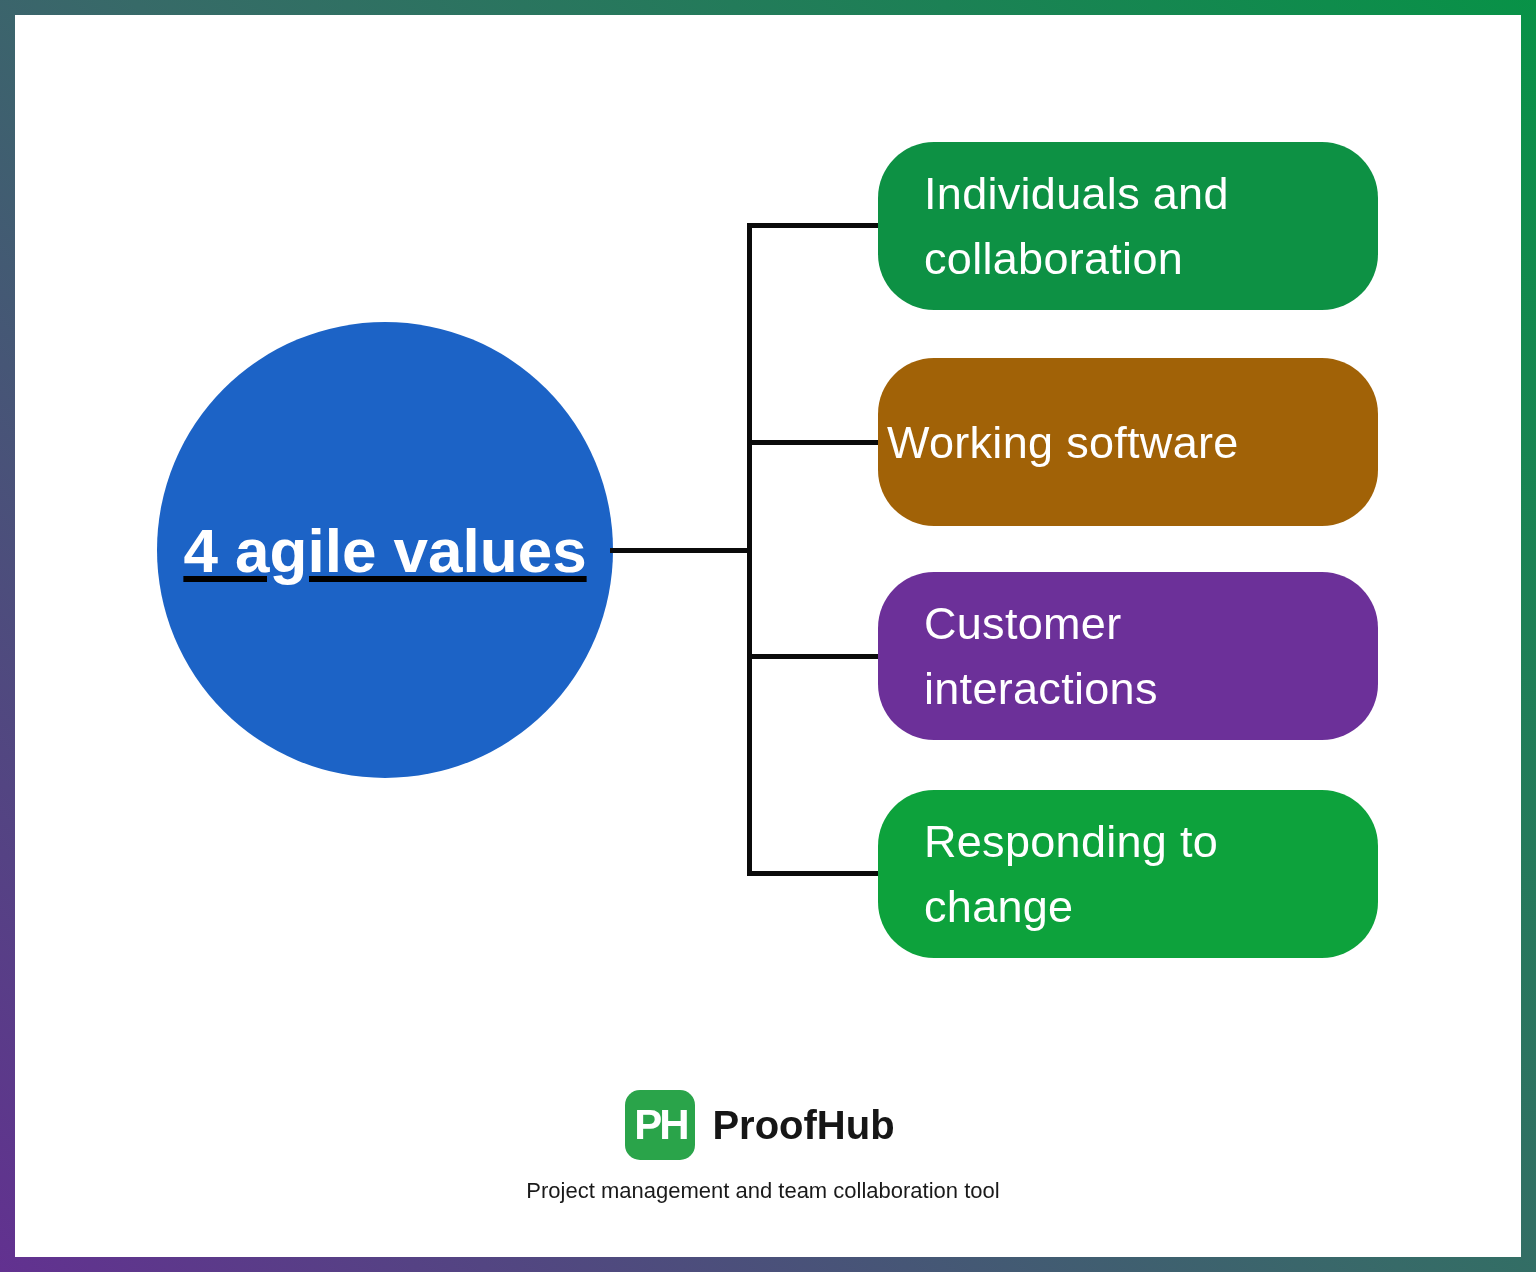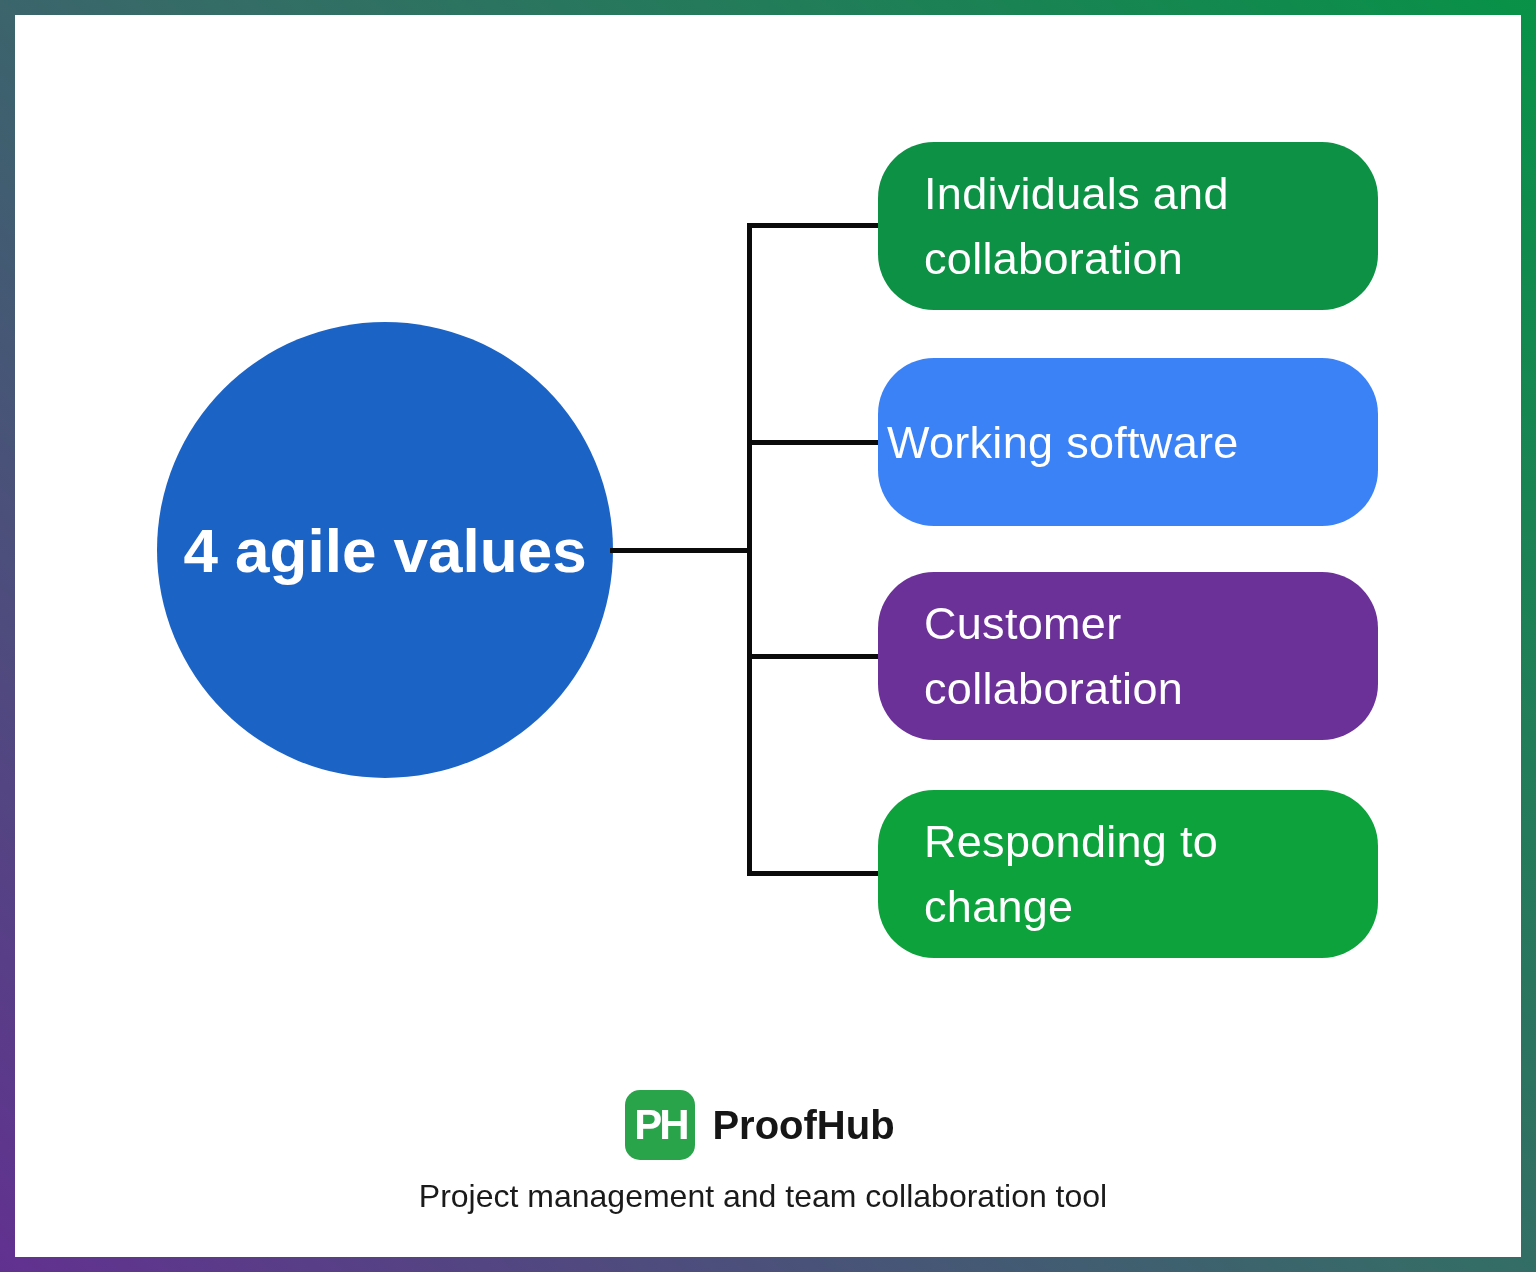--- a/index.html
+++ b/index.html
@@ -12,21 +12,21 @@
   }
   .canvas {
     position:absolute; inset:15px;
     background:#ffffff;
   }
   
   .circle {
     position:absolute; left:142px; top:307px;
     width:456px; height:456px;
     border-radius:50%;
-    display:flex; align-items:center; justify-content:center;
+    display:flex; align-items:center; justify-content:center;text-decoration:underline;
   }
   .circle-label {
     color:#ffffff;
     font-size:62px; font-weight:700;
     white-space:nowrap; letter-spacing:0;
   }
   
   .line { position:absolute; }
   .line.main   { left:595px; top:533px; width:142px; height:5px; }
   .line.trunk  { left:732px; top:208px; width:5px;  height:653px; }
@@ -70,21 +70,21 @@
   }
   .brand-name {
     color:#161616;
     font-size:40px; font-weight:700;
     letter-spacing:0;
   }
   .tagline {
     position:absolute; left:0; right:10px; top:1163px;
     text-align:center;
     color:#1a1a1a;
-    font-size:32px; font-weight:400;
+    font-size:22px; font-weight:400;
   }
 </style>
 </head>
 <body>
 
 <div class="frame" style="background: linear-gradient(45deg, rgb(98, 49, 144) 0%, rgb(55, 106, 104) 50%, rgb(8, 146, 71) 100%);">
   <div class="canvas">
 
     <div class="circle" style="background: rgb(28, 99, 198);">
       <span class="circle-label">4 agile values</span>
@@ -93,25 +93,25 @@
     <div class="line main" style="background: rgb(11, 11, 11);"></div>
     <div class="line trunk" style="background: rgb(11, 11, 11);"></div>
     <div class="line branch b1" style="background: rgb(11, 11, 11);"></div>
     <div class="line branch b2" style="background: rgb(11, 11, 11);"></div>
     <div class="line branch b3" style="background: rgb(11, 11, 11);"></div>
     <div class="line branch b4" style="background: rgb(11, 11, 11);"></div>
 
     <div class="value-box v1" style="background: rgb(13, 145, 68);">
       <span class="value-label">Individuals and collaboration</span>
     </div>
-    <div class="value-box v2" style="background: #3b82f6; padding-left: 9px;">
+    <div class="value-box v2" style="background: #a16207; padding-left: 9px;">
       <span class="value-label">Working software</span>
     </div>
     <div class="value-box v3" style="background: rgb(108, 48, 153);">
-      <span class="value-label">Customer collaboration</span>
+      <span class="value-label">Customer interactions</span>
     </div>
     <div class="value-box v4" style="background: rgb(13, 162, 60);">
       <span class="value-label">Responding to change</span>
     </div>
 
     <div class="footer">
       <div class="logo-mark" style="background: rgb(42, 164, 74);">
         <span class="logo-letters">PH</span>
       </div>
       <span class="brand-name">ProofHub</span>

